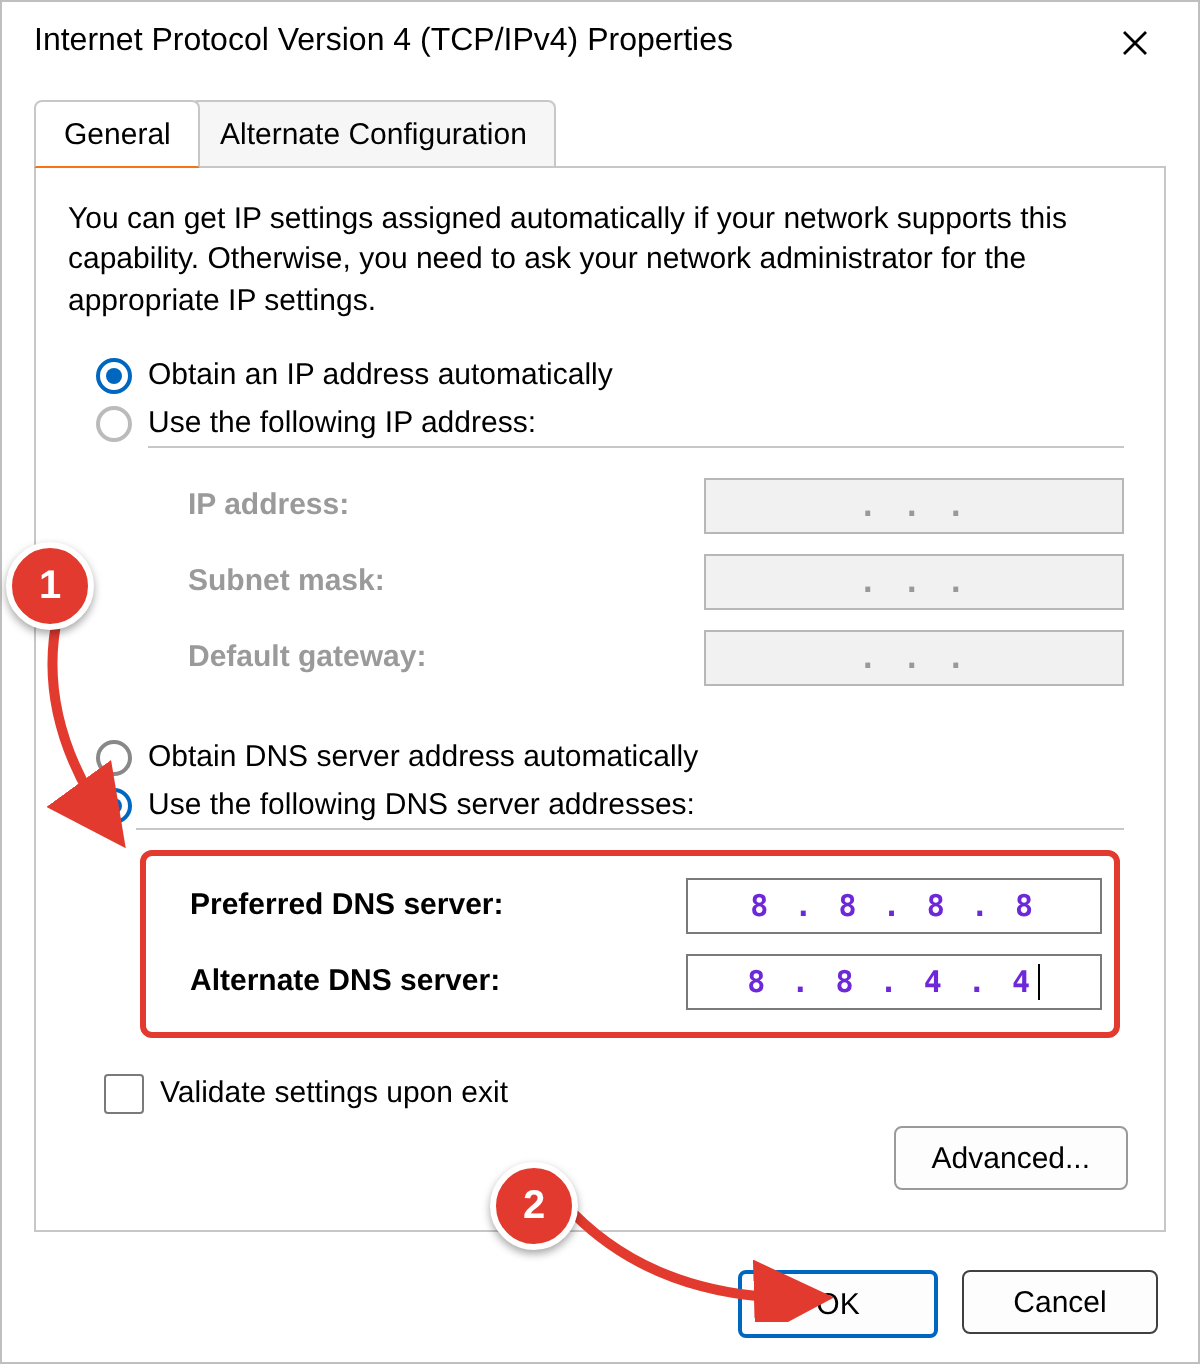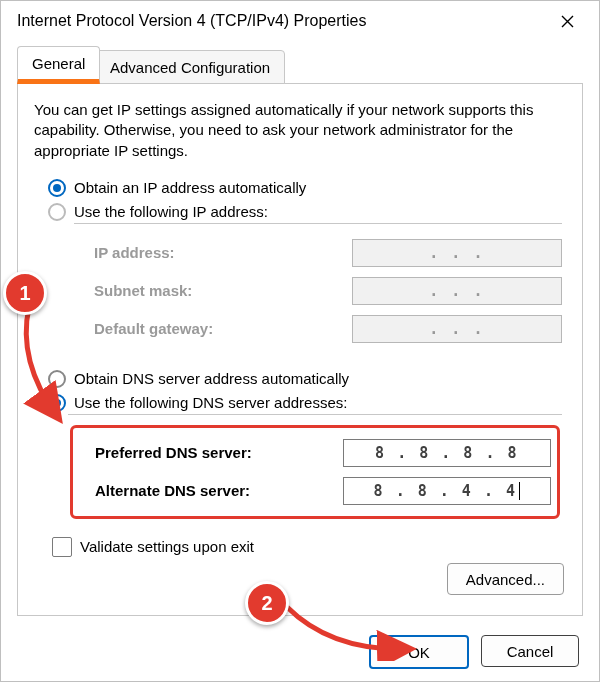--- a/index.html
+++ b/index.html
@@ -54,21 +54,21 @@
     display: flex;
     align-items: center;
     border: 1px solid #c7c7c7;
     border-bottom: 1px solid #c7c7c7;
     background: #f6f6f6;
     border-radius: 4px 4px 0 0;
     font-size: 15px;
   }
   .tab.active {
     background: #fff;
-    border-bottom: 5px solid #f97316;
+    border-bottom: 1px solid #f97316;
     z-index: 2;
   }
   .tab:nth-child(1) { left: 0; }
   .tab:nth-child(2) { left: 78px; }
   
   .content {
     margin: 0 16px 10px 16px;
     border: 1px solid #c7c7c7;
     border-top: none;
     padding: 16px 16px 20px 16px;
@@ -135,21 +135,21 @@
     width: 210px;
     height: 26px;
     border: 1px solid #7a7a7a;
     background: #fff;
     font-family: Consolas, monospace;
     font-size: 15px;
     letter-spacing: 2px;
     display: flex;
     align-items: center;
     justify-content: center;
-    color: #404040;
+    color: #6d28d9;
   }
   .ip-input.disabled {
     background: #f1f1f1;
     color: #999;
     border-color: #b7b7b7;
   }
   .gap { height: 14px; }
   .dns-box {
     border: 3px solid #e23a2e;
     border-radius: 6px;
@@ -245,21 +245,21 @@
         <path d="M1 1 L12 12 M12 1 L1 12" stroke="#000" stroke-width="1.4"></path>
       </svg>
     </div>
   </div>
 
   <div class="tabstrip">
     <div class="tab active">
       <span>General</span>
     </div>
     <div class="tab">
-      <span>Advanced Configuration</span>
+      <span>Alternate Configuration</span>
     </div>
   </div>
 
   <div class="content">
 
     <div class="intro">You can get IP settings assigned automatically if your network supports this capability. Otherwise, you need to ask your network administrator for the appropriate IP settings.</div>
 
     <div class="radio-row">
       <span class="radio selected"></span>
       <span>Obtain an IP address automatically</span>

